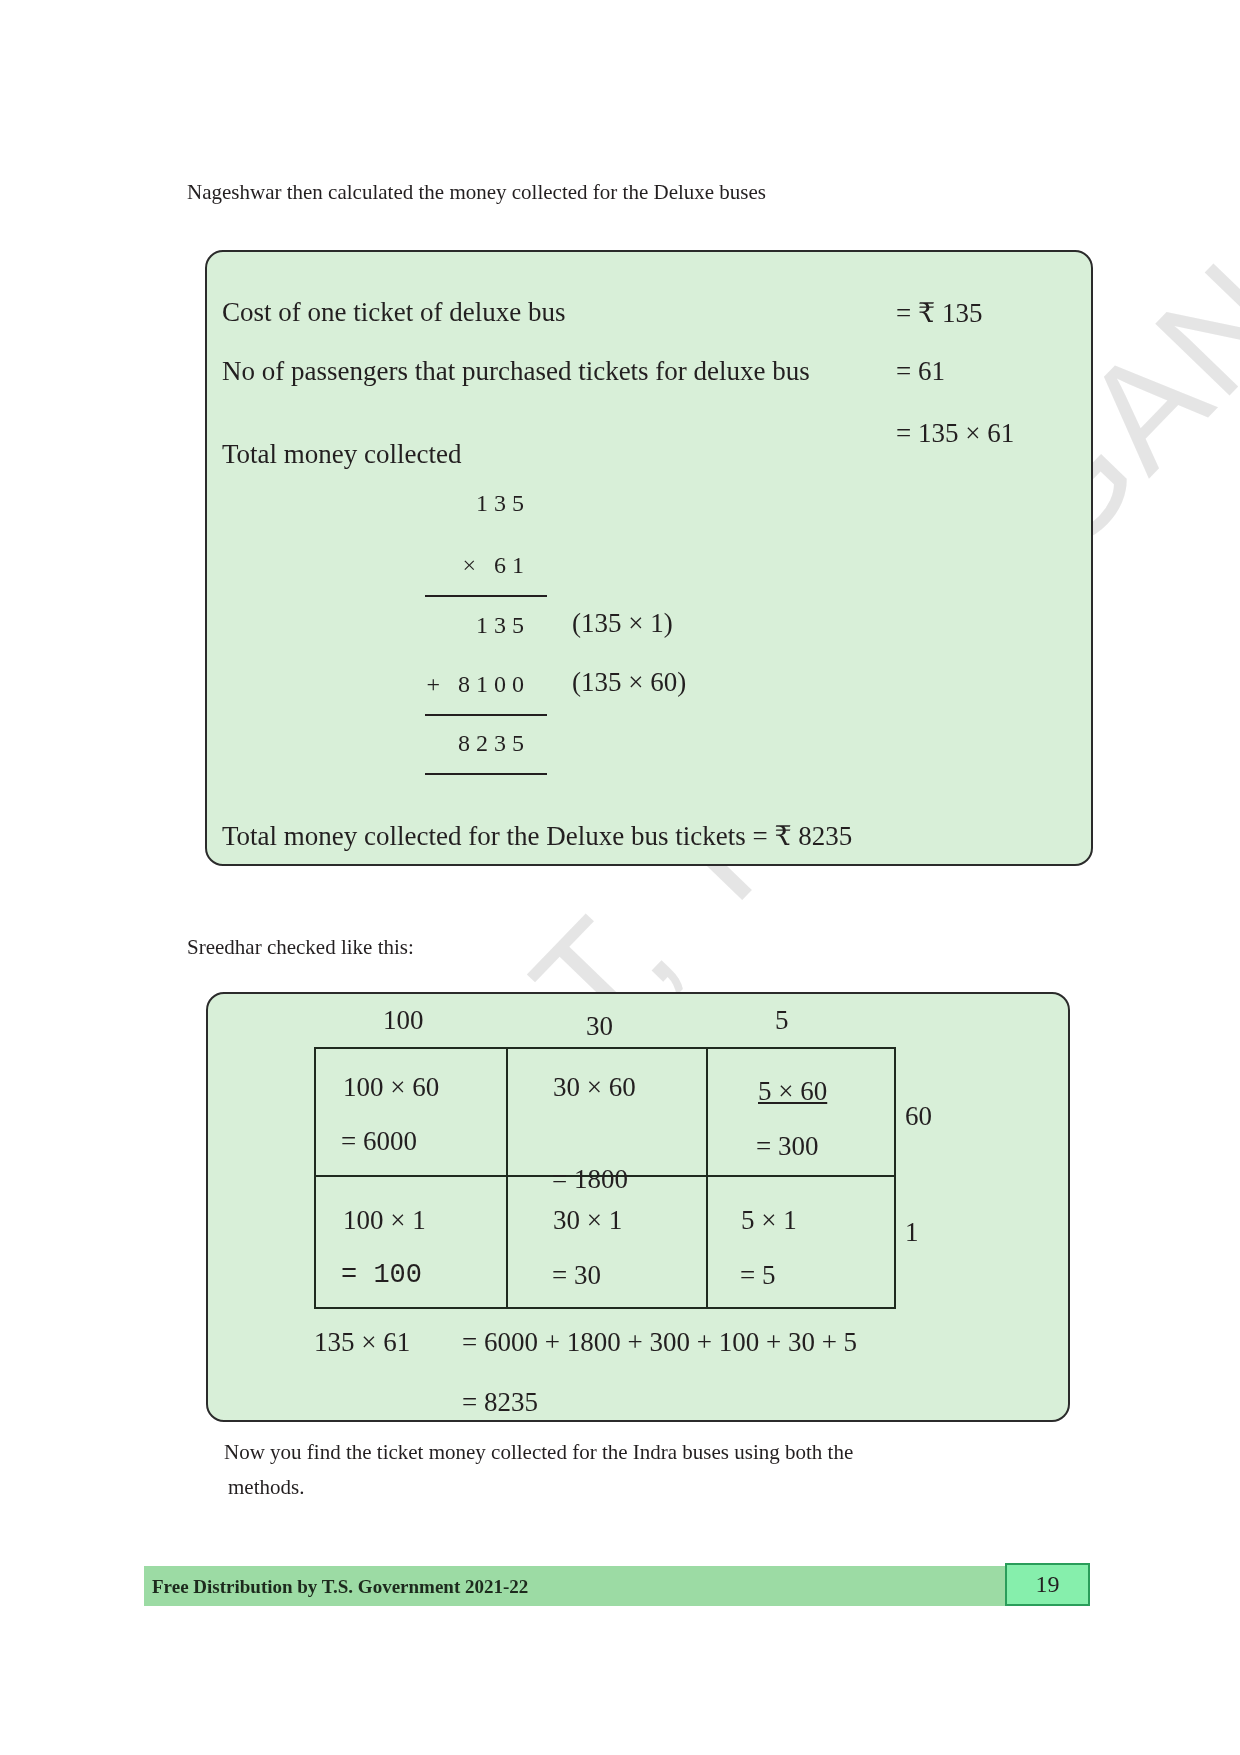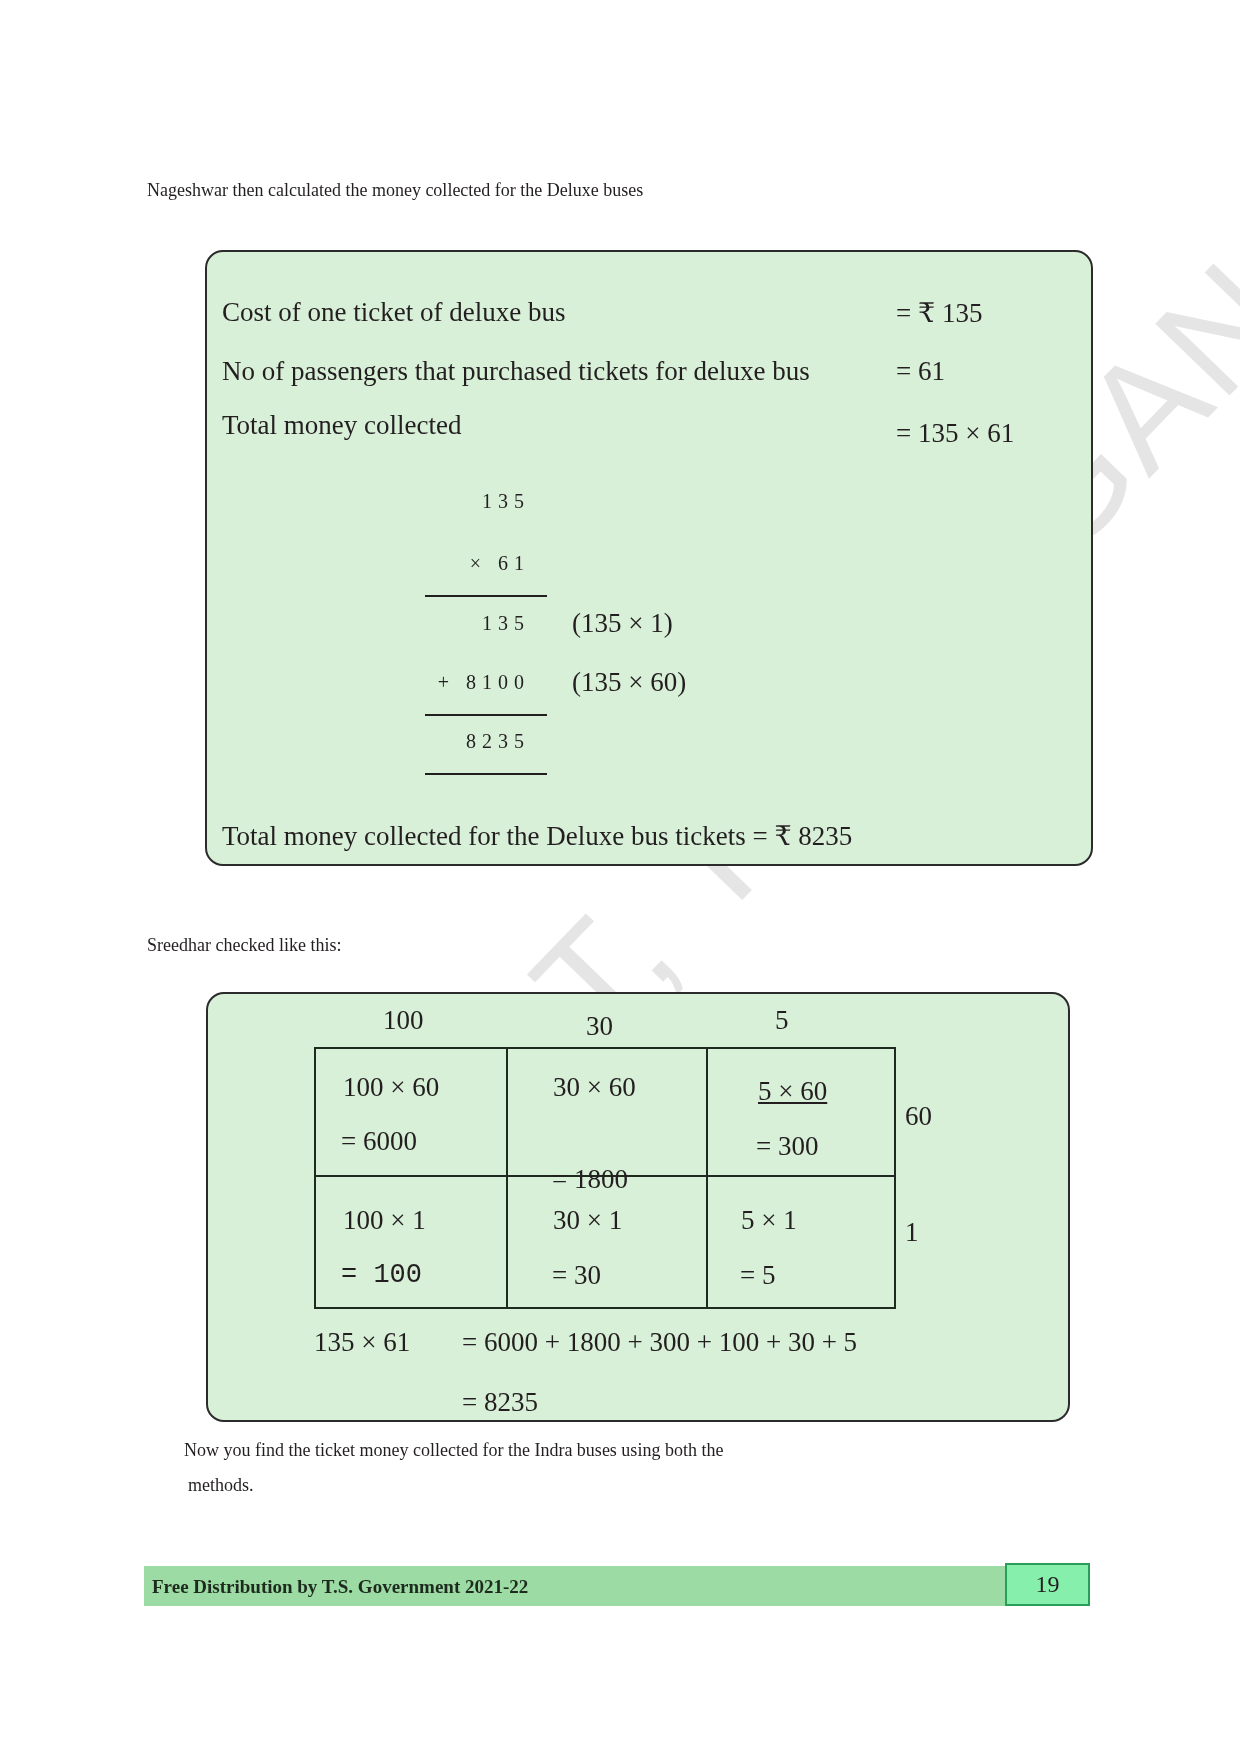--- a/index.html
+++ b/index.html
@@ -1,22 +1,22 @@
 <!DOCTYPE html>
 <html><head>
 <meta charset="utf-8">
 <style>
   html, body { margin:0; padding:0; }
   body { width:1240px; height:1755px; background:#ffffff; position:relative; overflow:hidden;
          font-family:"Liberation Serif", "DejaVu Serif", serif; color:#231f20; }
   .abs { position:absolute; white-space:nowrap; }
-  .para { font-size:18px; }
+  .para { font-size:21px;margin-left:40px; }
   .box { position:absolute; background:#d8efd8; border:2px solid #2b2b2b; border-radius:18px; box-sizing:border-box; }
   .txt { font-size:27px; }
-  .calc { font-size:20px; letter-spacing:6px; text-align:right; }
+  .calc { font-size:24px; letter-spacing:6px; text-align:right; }
   .rule { position:absolute; height:2px; background:#231f20; }
   .grid { position:absolute; border:2px solid #1f2a1f; box-sizing:border-box; }
   .vline { position:absolute; width:2px; background:#1f2a1f; }
   .hline { position:absolute; height:2px; background:#1f2a1f; }
   .watermark { position:absolute; left:95px; top:840px; width:1100px; font-family:"Liberation Sans", "DejaVu Sans", sans-serif;
                font-size:150px; color:#c7c7c7; opacity:0.45; transform:rotate(-46deg); transform-origin:center center;
                white-space:nowrap; letter-spacing:4px; pointer-events:none; text-align:center; }
   .footer-bar { position:absolute; left:144px; top:1566px; width:946px; height:40px; background:#9cdba4; }
   .footer-text { position:absolute; left:152px; top:1576px; font-size:19px; font-weight:bold; color:#1d2a1d; }
   .page-box { position:absolute; left:1005px; top:1563px; width:85px; height:43px; background:#86efac; border:2px solid #2a9d5a; box-sizing:border-box;
@@ -30,21 +30,21 @@
 <div class="abs para" style="left:147px; top:180px;">Nageshwar then calculated the money collected for the Deluxe buses</div>
 
 <div class="box" style="left:205px; top:250px; width:888px; height:616px;"></div>
 
 <div class="abs txt" style="left:222px; top:297px;">Cost of one ticket of deluxe bus</div>
 <div class="abs txt" style="left:896px; top:297px;">=  ₹ 135</div>
 
 <div class="abs txt" style="left:222px; top:356px;">No of passengers that purchased tickets for deluxe bus</div>
 <div class="abs txt" style="left:896px; top:356px;">=  61</div>
 
-<div class="abs txt" style="left:222px; top:410px;">Total money collected</div>
+<div class="abs txt" style="left:222px; top:439px;">Total money collected</div>
 <div class="abs txt" style="left:896px; top:418px;text-align:right;">= 135 × 61</div>
 
 <div class="abs calc" style="left:410px; width:120px; top:490px;">135</div>
 <div class="abs calc" style="left:410px; width:120px; top:552px;">× 61</div>
 <div class="rule" style="left:425px; top:595px; width:122px;"></div>
 <div class="abs calc" style="left:410px; width:120px; top:612px;">135</div>
 <div class="abs txt" style="left:572px; top:608px;">(135 × 1)</div>
 <div class="abs calc" style="left:400px; width:130px; top:671px;">+ 8100</div>
 <div class="abs txt" style="left:572px; top:667px;">(135 × 60)</div>
 <div class="rule" style="left:425px; top:714px; width:122px;"></div>

